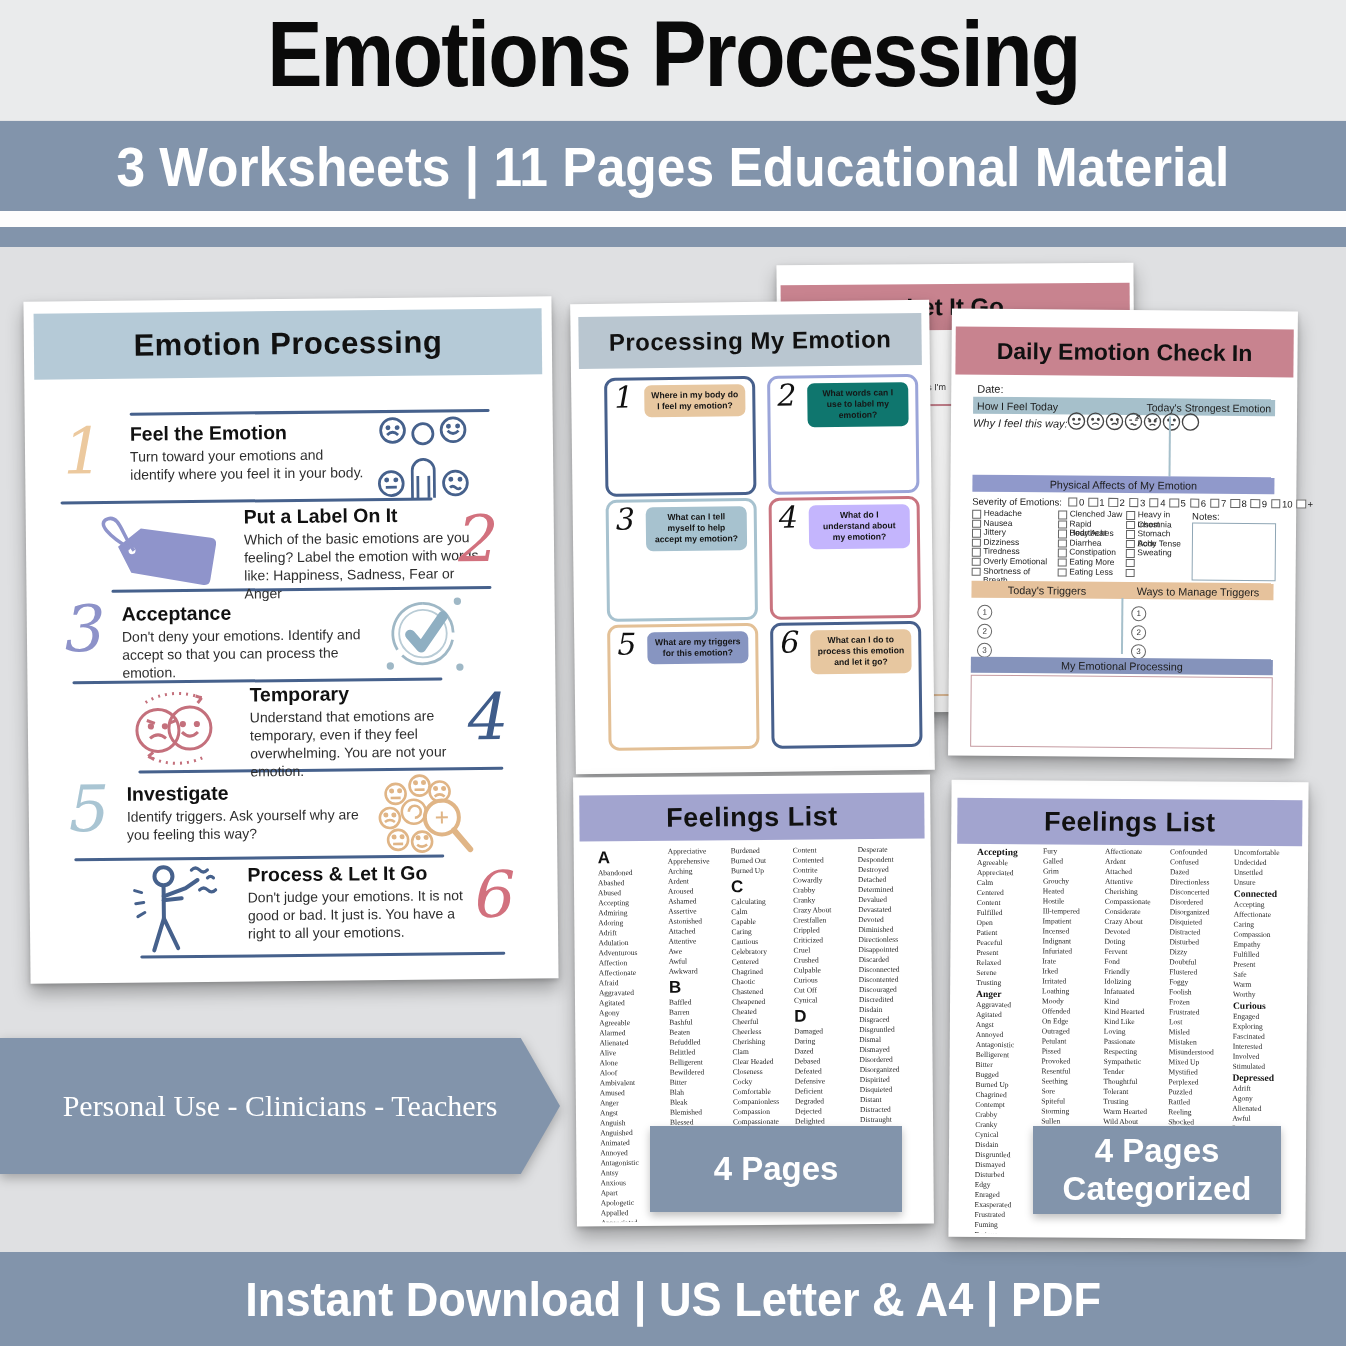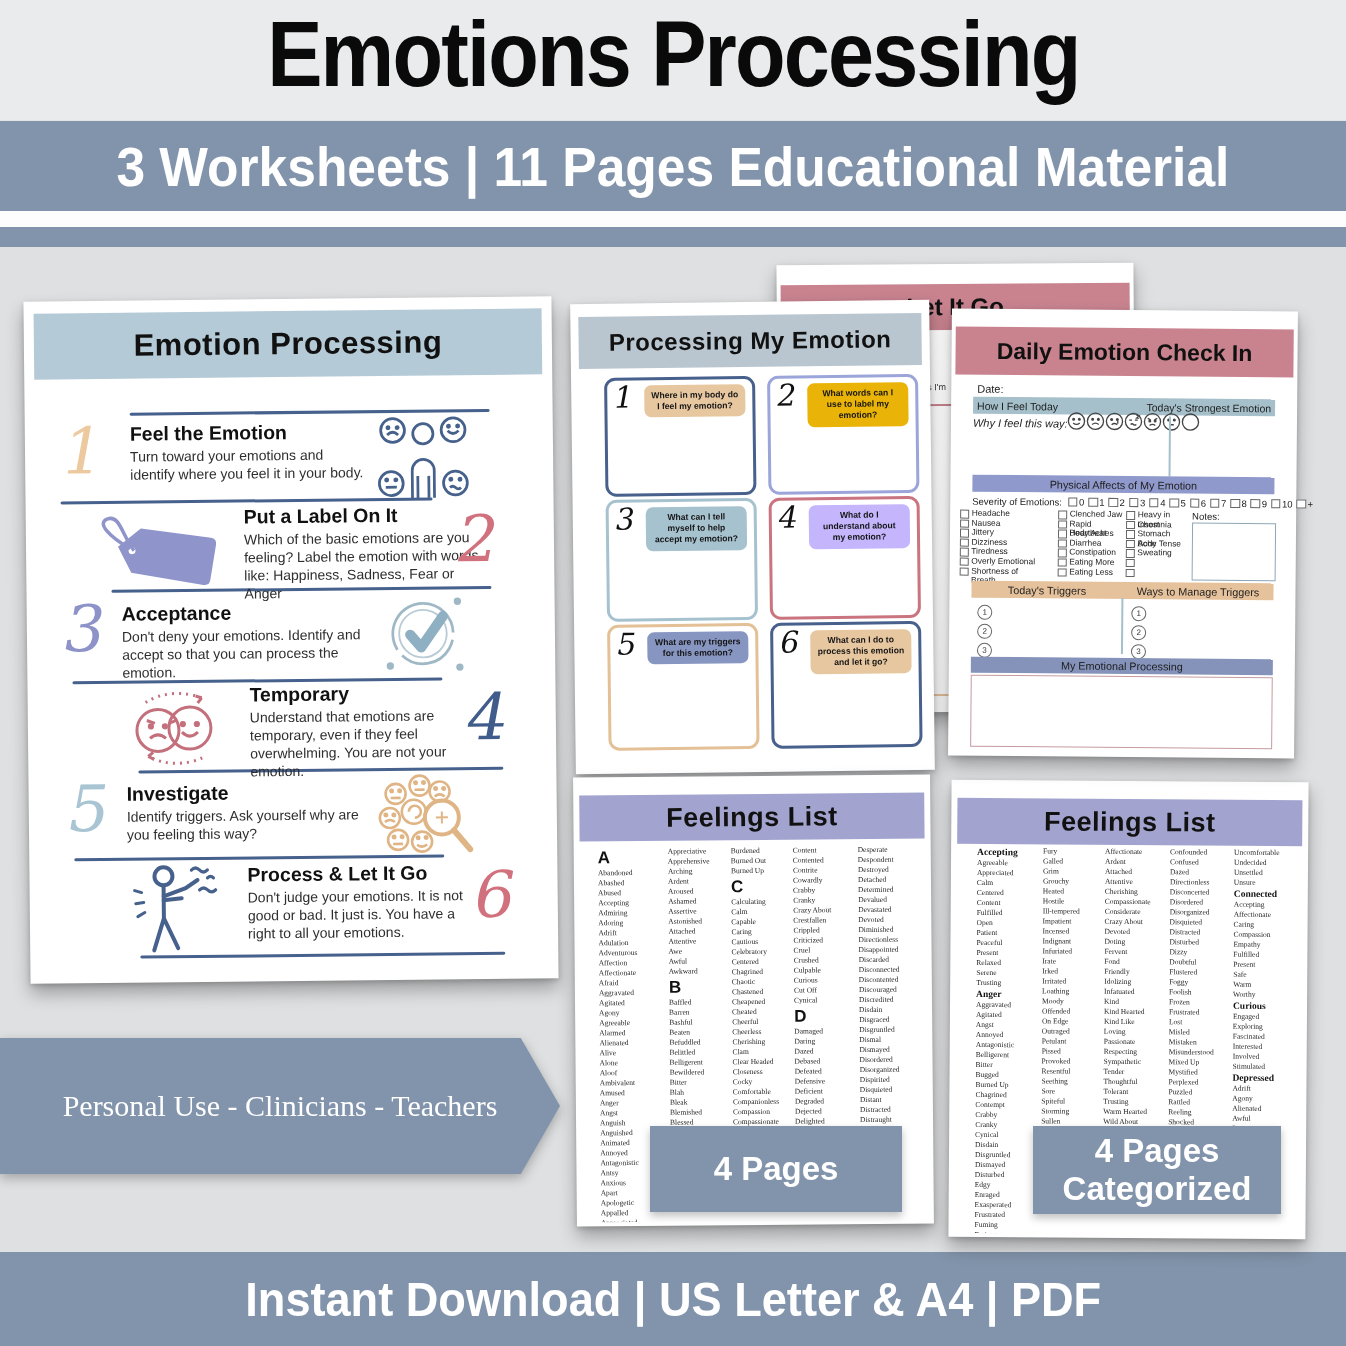--- a/index.html
+++ b/index.html
@@ -59,21 +59,21 @@
   .d-faces{position:absolute;left:116px;top:102px;display:flex;}
   .d-div1{position:absolute;left:218px;top:106px;width:2px;height:60px;background:#a6c0cb;}
   .d-barp{position:absolute;left:22px;right:22px;top:166px;height:17px;background:#9099cb;display:flex;align-items:center;justify-content:center;}
   .d-barp span,.d-bart span,.d-bars span{font-size:10.8px;color:#1d1d1d;}
   .d-sev{position:absolute;left:22px;top:187px;display:flex;gap:4px;font-size:9.5px;color:#222;white-space:nowrap;}
   .d-sev .sevlab{margin-right:2px;}
   .sevitem{display:flex;align-items:center;gap:1.5px;}
   .cb{display:inline-block;width:6.5px;height:6.5px;border:1px solid #666;background:#fff;flex:none;}
   .sevitem .cb{width:7.5px;height:7.5px;}
   .d-symp{position:absolute;top:200px;display:flex;flex-direction:column;}
-  #symp1{left:10px;width:82px;}
+  #symp1{left:22px;width:82px;}
   #symp2{left:108px;width:66px;}
   #symp3{left:176px;width:62px;}
   .checkrow{display:flex;gap:3px;align-items:flex-start;font-size:8.4px;line-height:9.6px;color:#222;height:9.6px;}
   .checkrow .cb{margin-top:1px;}
   .d-noteslab{position:absolute;left:242px;top:200px;font-size:9.5px;color:#222;}
   .d-notesbox{position:absolute;left:242px;top:212px;width:82px;height:56px;border:1px solid #8fa6b5;background:#fff;}
   .d-bart{position:absolute;left:22px;right:22px;top:272px;height:17px;background:#e6c29c;display:flex;align-items:center;}
   .d-bart span{width:50%;text-align:center;}
   .d-circles{position:absolute;top:292px;display:flex;flex-direction:column;gap:5px;}
   #circ1{left:28px;} #circ2{left:182px;}
@@ -301,21 +301,21 @@
     <div class="band">
         <b>Processing My Emotion</b>
       </div>
 
     <div class="qbox" style="left: 33px; top: 74px; width: 145px; height: 113px; border-color: rgb(71, 96, 140);">
       <span class="qnum">1</span>
       <span class="qlabel" style="background-color: rgb(231, 199, 160);">Where in my body do I feel my emotion?</span>
     </div>
     <div class="qbox" style="left: 196px; top: 74px; width: 145px; height: 113px; border-color: rgb(155, 165, 217);">
       <span class="qnum">2</span>
-      <span class="qlabel" style="background-color: #eab308;">What words can I use to label my emotion?</span>
+      <span class="qlabel" style="background-color: #0f766e;">What words can I use to label my emotion?</span>
     </div>
     <div class="qbox" style="left: 33px; top: 196px; width: 145px; height: 116px; border-color: rgb(167, 194, 207);">
       <span class="qnum">3</span>
       <span class="qlabel" style="background-color: rgb(167, 194, 207);">What can I tell myself to help accept my emotion?</span>
     </div>
     <div class="qbox" style="left: 196px; top: 196px; width: 145px; height: 116px; border-color: rgb(201, 116, 127);">
       <span class="qnum">4</span>
       <span class="qlabel" style="background-color: #c4b5fd;">What do I understand about my emotion?</span>
     </div>
     <div class="qbox" style="left: 33px; top: 321px; width: 145px; height: 120px; border-color: rgb(227, 192, 150);">

